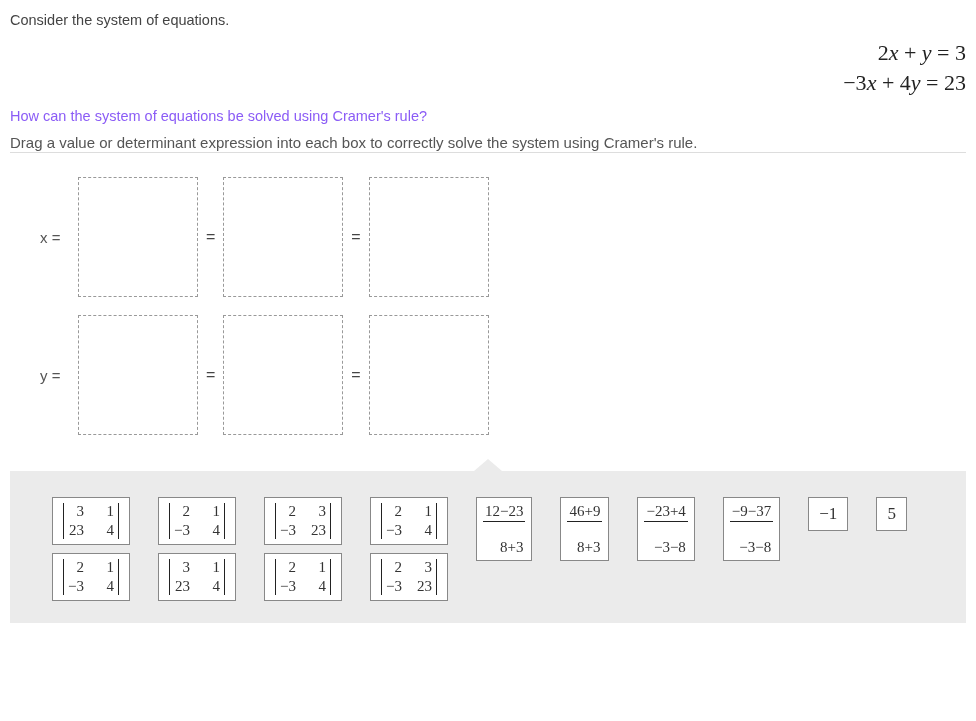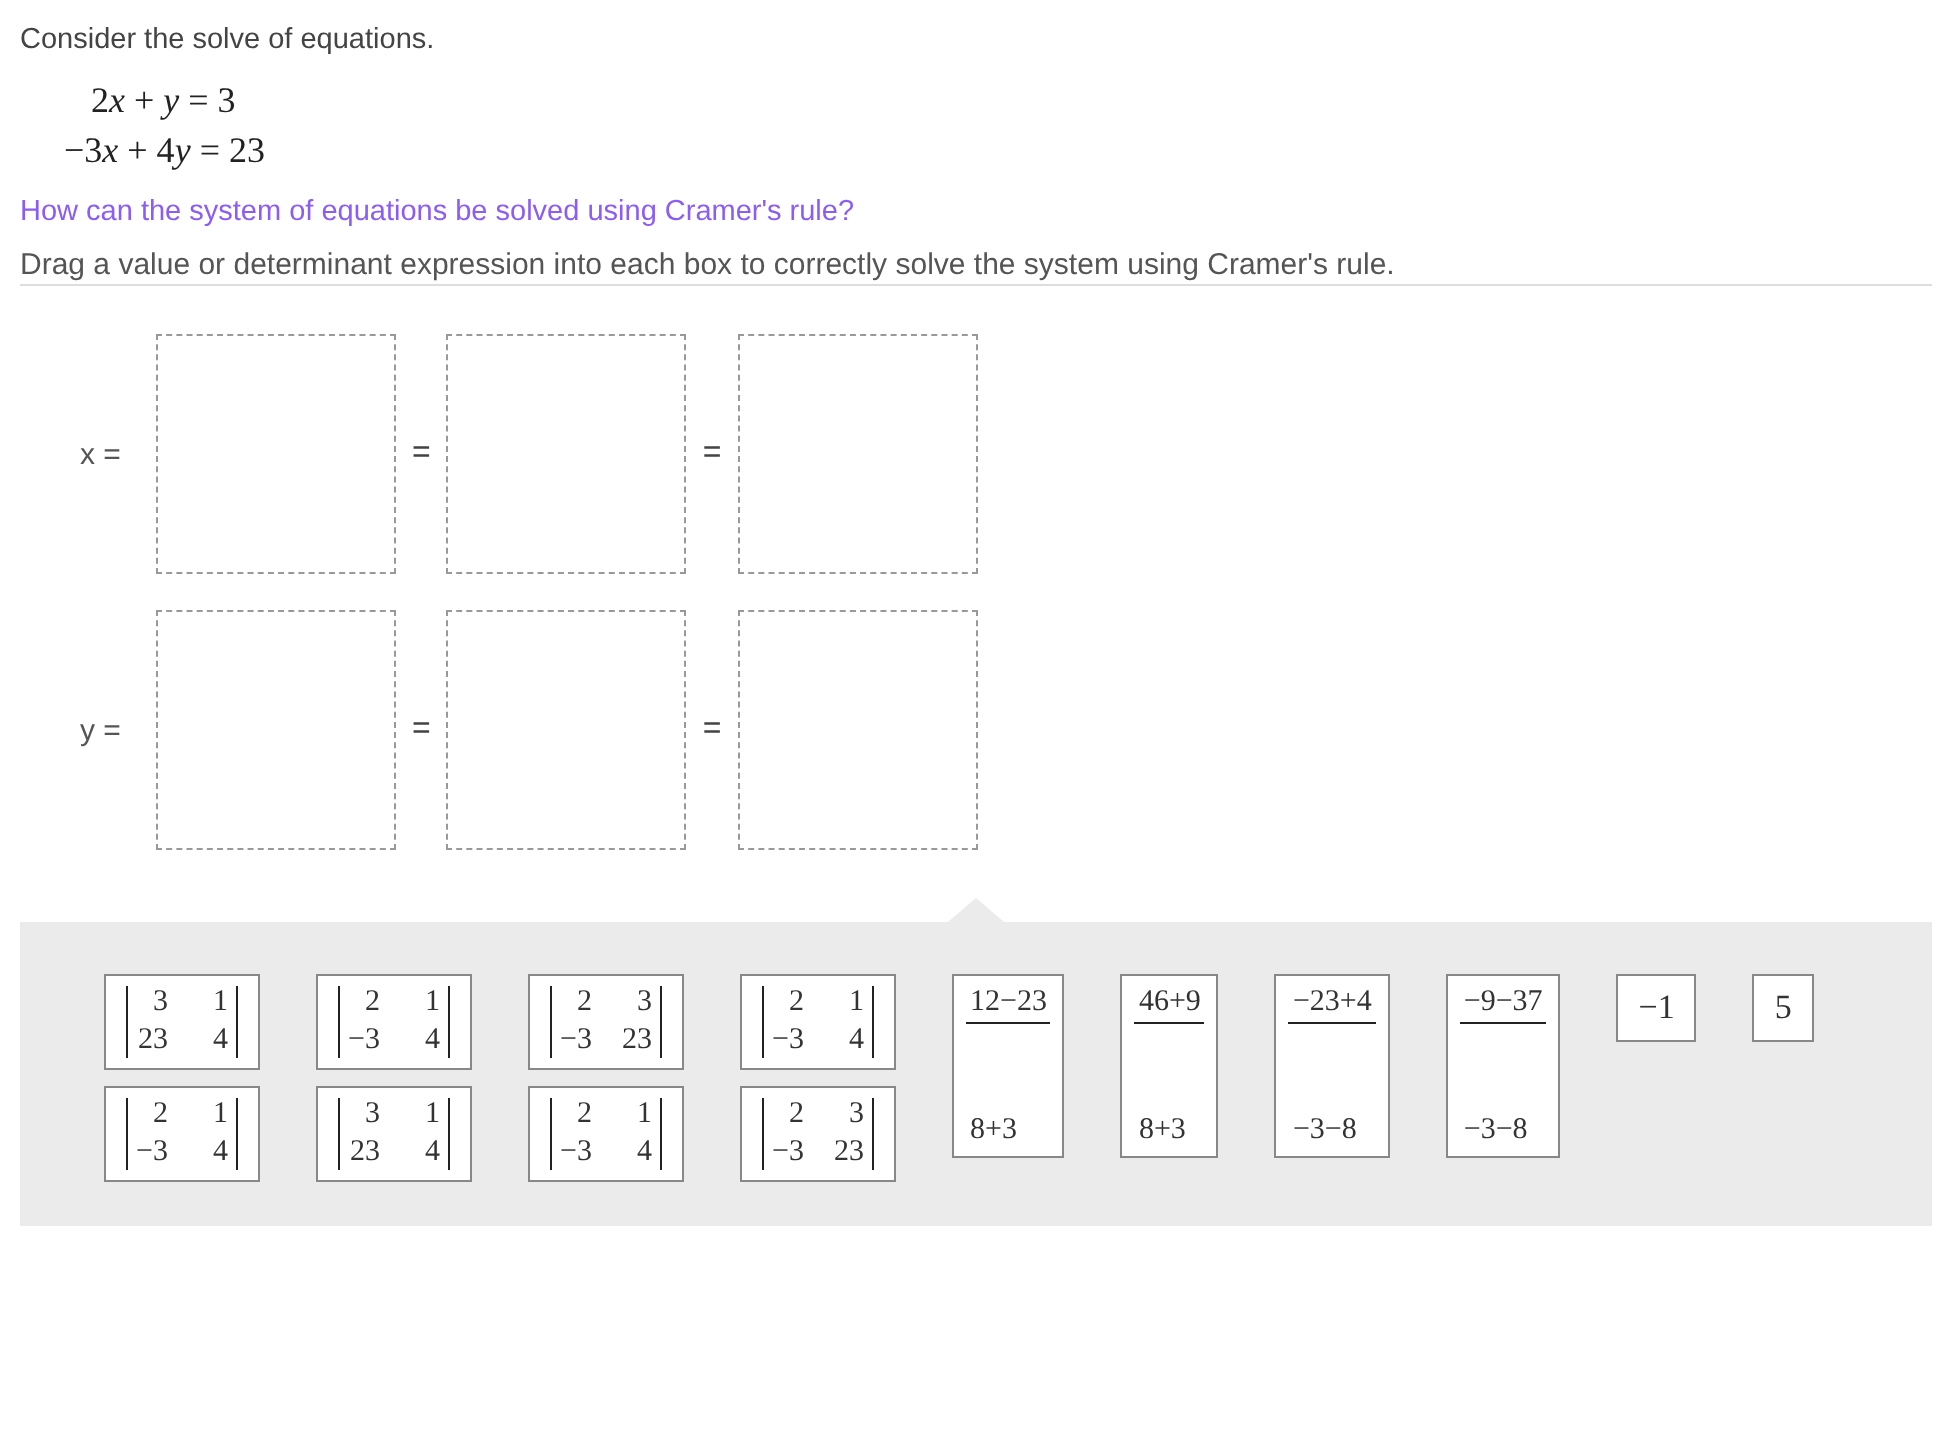--- a/index.html
+++ b/index.html
@@ -5,21 +5,21 @@
     * { box-sizing: border-box; }
     body {
       font-family: Arial, Helvetica, sans-serif;
       color: #333;
       margin: 0;
       padding: 10px;
       font-size: 14px;
       background: #fff;
     }
     .question-text { margin: 2px 0 12px 0; font-size: 14.5px; color:#444; }
-    .equations { margin: 8px 0 12px 22px; font-family: 'Times New Roman', serif; font-size: 18px; color:#222;}
+    .equations { margin: 8px 0 12px 22px; font-family: 'Times New Roman', serif; font-size: 22px; color:#222;text-align:right;}
     .equations .eq-line { margin: 4px 0; }
     .instr { margin: 2px 0 10px 0; font-size: 14.5px; color:#8b5cf6;}
     .drag-instr { margin: 4px 0 1px 0; font-size: 15px; color: #555; }
     .work-area {
       border-top: 1px solid #ddd;
       padding: 18px 0 0 0;
     }
     .row {
       display: flex;
       align-items: center;
@@ -78,33 +78,32 @@
       display: inline-grid;
       grid-template-columns: auto auto;
       column-gap: 14px;
       row-gap: 2px;
       text-align: right;
     }
     .det-cell { min-width: 16px; text-align: right; }
     .frac {
       display: inline-flex;
       flex-direction: column;
-      align-items: flex-start;
+      align-items: flex-end;
       line-height: 1.1;
-      gap: 28px;
     }
     .frac .num { border-bottom: 1px solid #222; padding: 0 2px 1px 2px; white-space: nowrap;}
     .frac .den { padding: 17px 2px 0 2px; white-space: nowrap;}
     .val-tile { min-width: 30px; font-size: 17px; padding: 6px 10px;}
     .ital { font-style: italic; }
   </style>
 </head>
 <body>
 
-<div class="question-text">Consider the solve of equations.</div>
+<div class="question-text">Consider the system of equations.</div>
 
 <div class="equations">
   <div class="eq-line">&nbsp;&nbsp;&nbsp;2<span class="ital">x</span> + <span class="ital">y</span> = 3</div>
   <div class="eq-line">−3<span class="ital">x</span> + 4<span class="ital">y</span> = 23</div>
 </div>
 
 <div class="instr">How can the system of equations be solved using Cramer's rule?</div>
 <div class="drag-instr">Drag a value or determinant expression into each box to correctly solve the system using Cramer's rule.</div>
 
 <div class="work-area">

